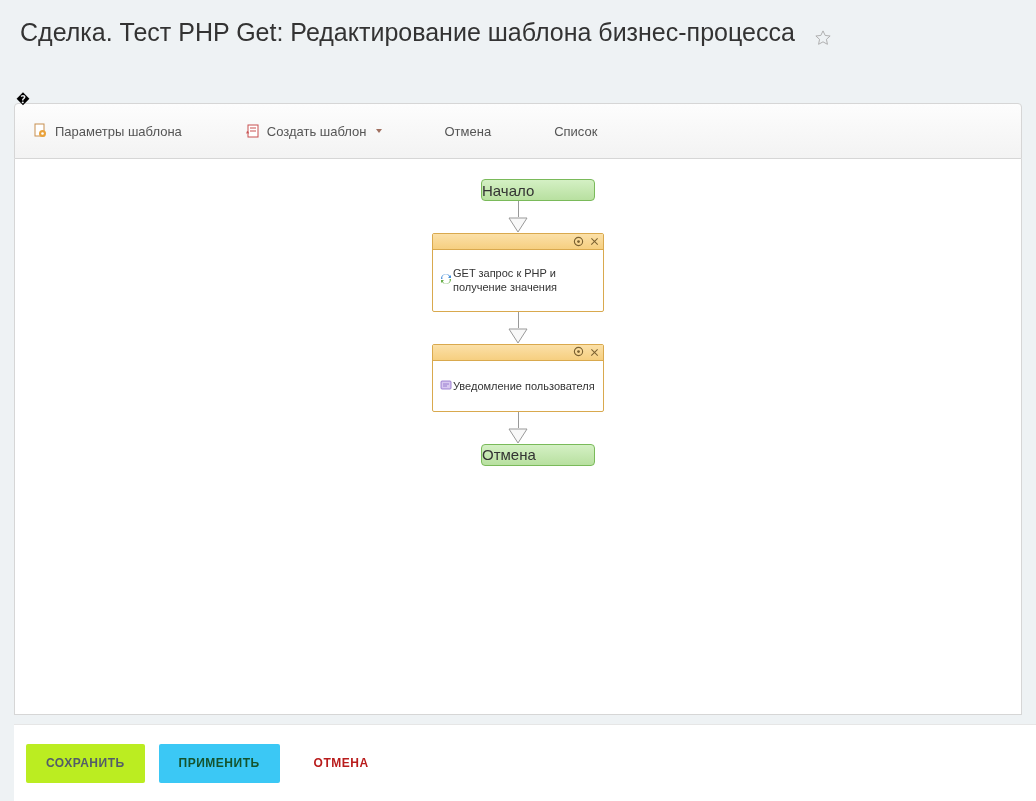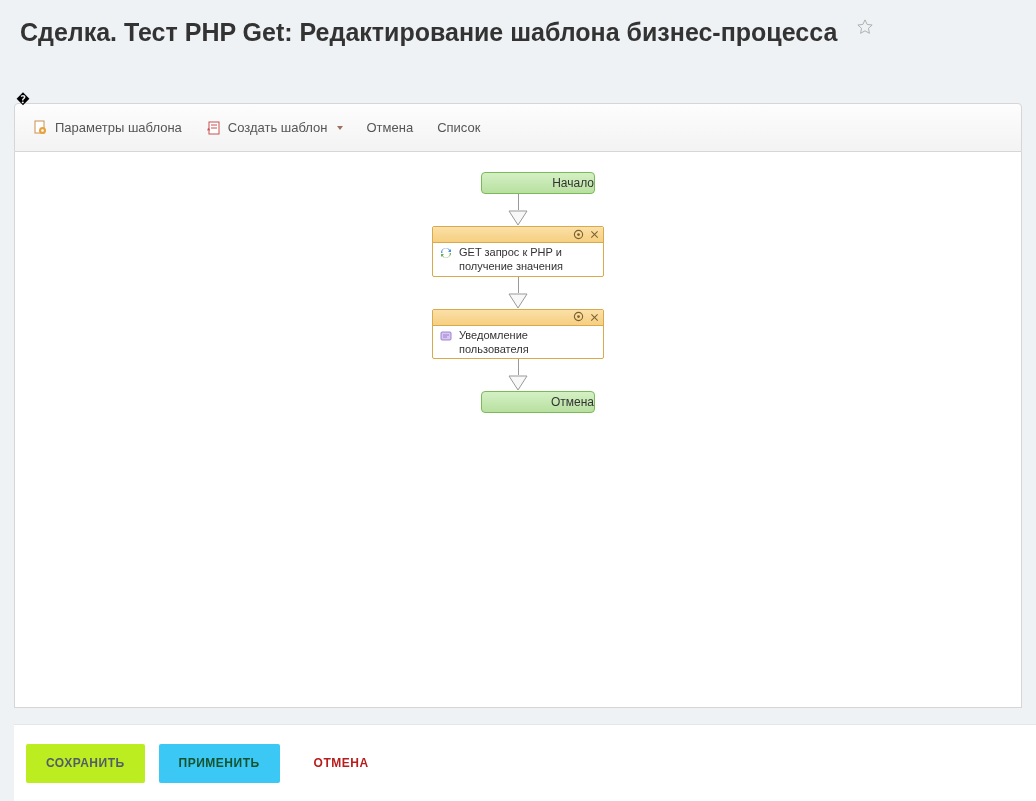--- a/index.html
+++ b/index.html
@@ -13,24 +13,24 @@
       width: 1036px;
       height: 801px;
       overflow: hidden;
       position: relative;
     }
     .header-area {
       padding: 18px 20px 22px;
     }
     .page-title {
       font-size: 25px;
-      font-weight: 700;
+      font-weight: 400;
       color: #333;
       display: flex;
-      align-items: flex-start;
+      align-items: flex-end;
       gap: 19px;
     }
     .star-icon {
       width: 18px;
       height: 18px;
       fill: none;
       stroke: #a8a8a8;
       stroke-width: 1.2;
     }
     .diamond-char {
@@ -38,25 +38,26 @@
       left: 16px;
       top: 88px;
       font-size: 14px;
       color: #000;
     }
     .toolbar {
       background: linear-gradient(to bottom, #fdfdfd, #f3f3f3);
       border: 1px solid #d6d6d6;
       border-radius: 4px 4px 0 0;
       margin: 0 14px;
-      height: 49px;
+      height: 56px;
       display: flex;
       align-items: center;
       padding: 0 6px;
       margin-top: 34px;
+      gap: 39px;
     }
     .toolbar-item {
       display: flex;
       align-items: center;
       gap: 6px;
       padding: 0 12px;
       height: 100%;
       cursor: pointer;
       font-size: 13px;
       color: #555;
@@ -101,22 +102,22 @@
       background: #999;
     }
     .node-terminal {
       width: 114px;
       height: 22px;
       background: linear-gradient(to bottom, #d4f0c4, #b8e0a0);
       border: 1px solid #7aba5a;
       border-radius: 4px;
       display: flex;
       align-items: center;
-      justify-content: flex-end;
-      font-size: 12px;
+      justify-content: flex-start;
+      font-size: 15px;
       color: #333;
       margin-left: 40px;
     }
     .node-activity {
       width: 172px;
       border: 1px solid #d9a94e;
       border-radius: 2px;
       background: #fff;
     }
     .node-activity-header {
@@ -145,24 +146,23 @@
       position: absolute;
       top: 4px;
       left: 0;
       width: 9px;
       height: 1.2px;
       background: #7a6030;
     }
     .node-close::before { transform: rotate(45deg); }
     .node-close::after { transform: rotate(-45deg); }
     .node-activity-body {
-      padding: 2px 6px;
-      display: flex;
-      align-items: flex-start;
-      gap: 6px;
+      padding: 16px 6px;
+      display: flex;
+      align-items: center;
       font-size: 11px;
       color: #333;
       line-height: 1.3;
       min-height: 32px;
     }
     .node-body-icon {
       width: 14px;
       height: 14px;
       flex-shrink: 0;
       margin-top: 1px;

